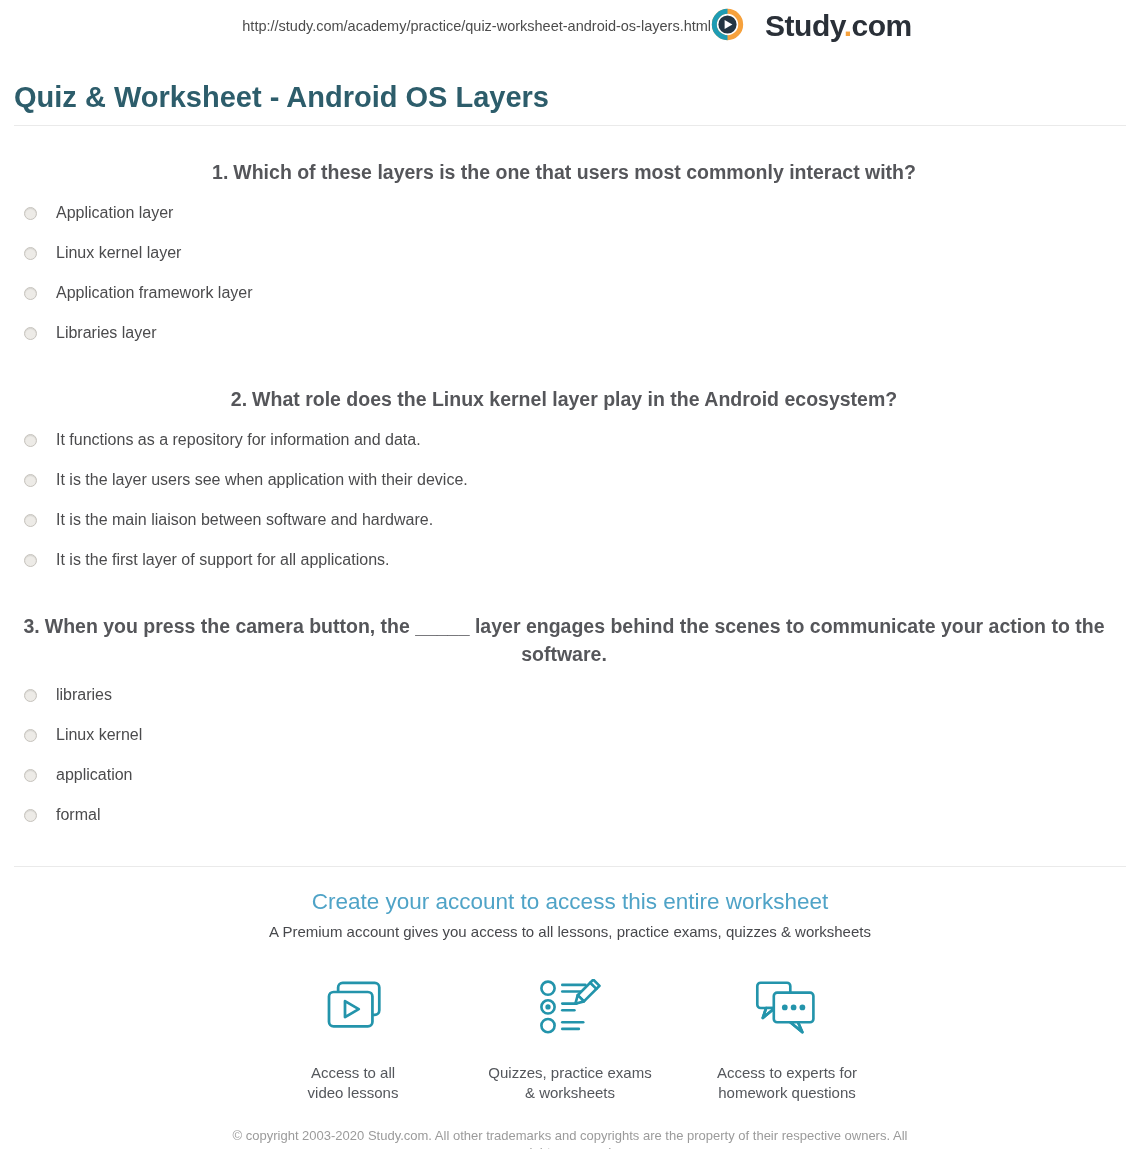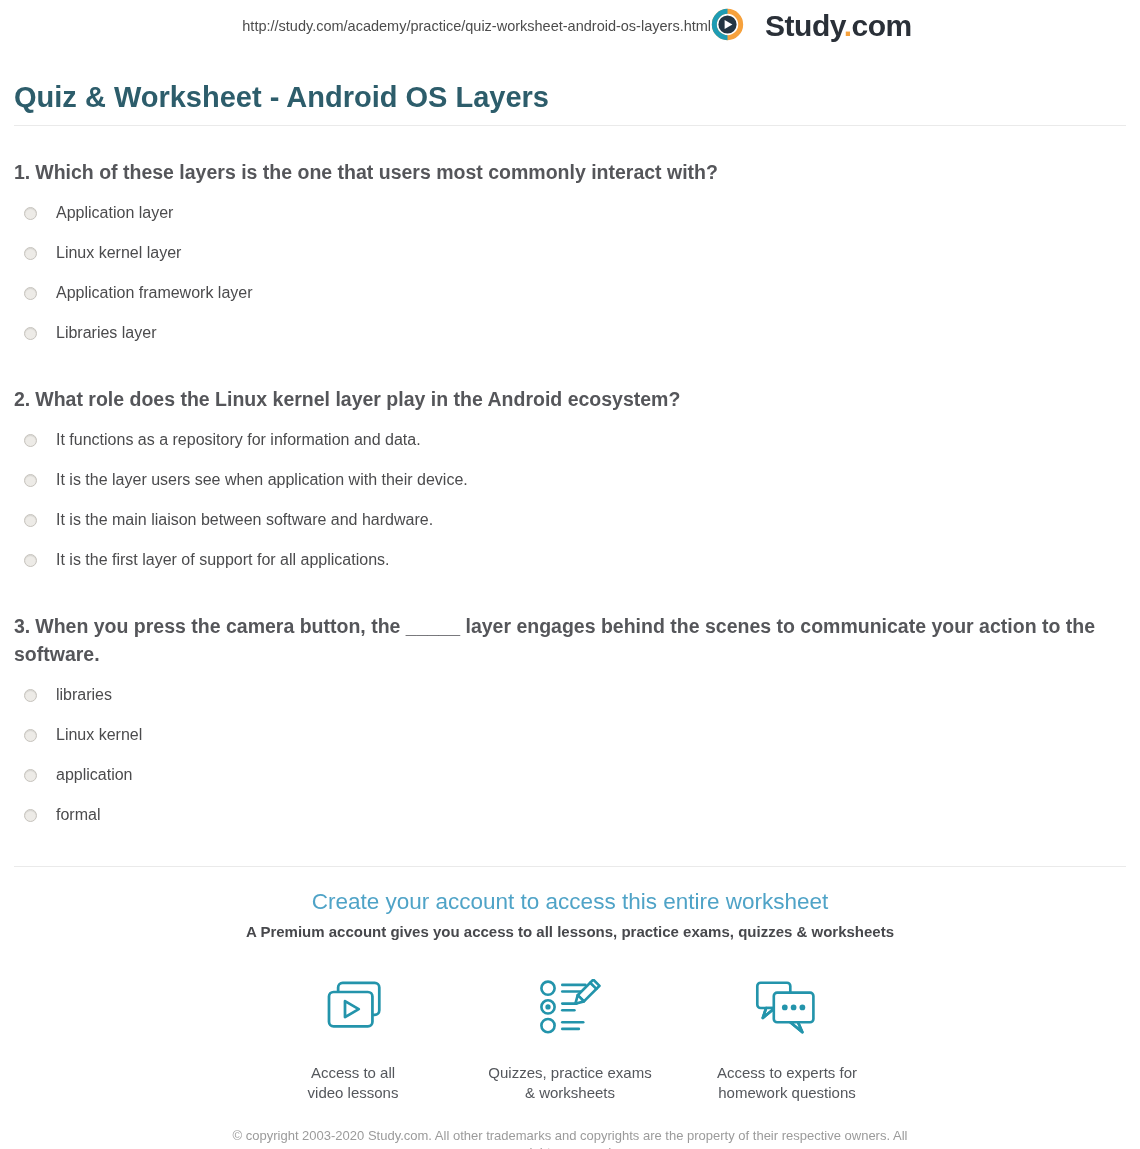--- a/index.html
+++ b/index.html
@@ -7,32 +7,32 @@
 
   .header{display:flex;justify-content:center;align-items:flex-start;padding:6px 0 0 14px;height:52px;}
   .url{font-size:14.5px;color:#4c4c4c;margin-top:12px;}
   .logo{display:flex;align-items:center;gap:21px;cursor:pointer;}
   .logo-text{font-size:30px;font-weight:bold;color:#2a3038;letter-spacing:-0.5px;line-height:40px;}
   .logo-dot{color:#f6a13c;}
 
   .page-title{margin:20px 14px 9px;font-size:29px;line-height:38px;font-weight:bold;color:#2d5d6b;}
   .divider{border:none;border-top:1px solid #eaeaea;margin:0 14px;height:0;}
 
-  .question{margin:4px 14px;}
+  .question{margin:4px 14px;text-align:center;}
   .q-heading{margin:32px 0 0;font-size:19.5px;font-weight:bold;color:#55565a;line-height:28px;max-width:1100px;}
   .q-num{margin-right:5px;}
   .options{margin-top:7px;}
   .option-row{display:flex;align-items:center;height:40px;padding-left:10px;cursor:pointer;}
   .radio{width:11px;height:11px;border-radius:50%;background:#edebe7;border:1px solid #c6c3bd;flex:0 0 auto;box-shadow:inset 0 1px 1px rgba(0,0,0,0.10);}
   .option-label{margin-left:19px;font-size:16px;color:#4b4b4d;}
 
   .cta{text-align:center;}
   .cta .divider{margin-top:31px;}
   .cta-heading{margin:20px 0 0;font-size:22.5px;font-weight:normal;color:#4fa3c7;line-height:30px;}
-  .cta-sub{margin-top:5px;font-size:15px;color:#47484c;line-height:20px;font-weight:bold;}
+  .cta-sub{margin-top:5px;font-size:15px;color:#47484c;line-height:20px;}
 
   .features{display:flex;justify-content:center;margin-top:31px;}
   .feature{width:217px;text-align:center;}
   .feature-icon{height:64px;display:flex;align-items:flex-end;justify-content:center;}
   .feature-label{margin-top:26px;font-size:15px;line-height:20px;color:#54575c;}
   .ticon{stroke:#2394ab;stroke-width:2.4;fill:none;stroke-linecap:round;stroke-linejoin:round;}
   .ticon .tfill{fill:#2394ab;stroke:none;}
   .ticon .wfill{fill:#ffffff;}
 
   .copyright{margin:24px auto 0;max-width:700px;text-align:center;font-size:13px;line-height:17px;color:#9b9b9b;padding-bottom:30px;}

